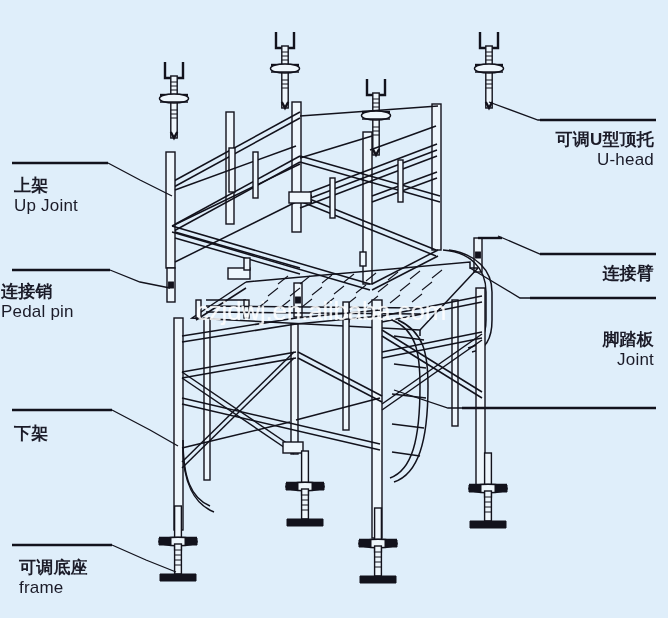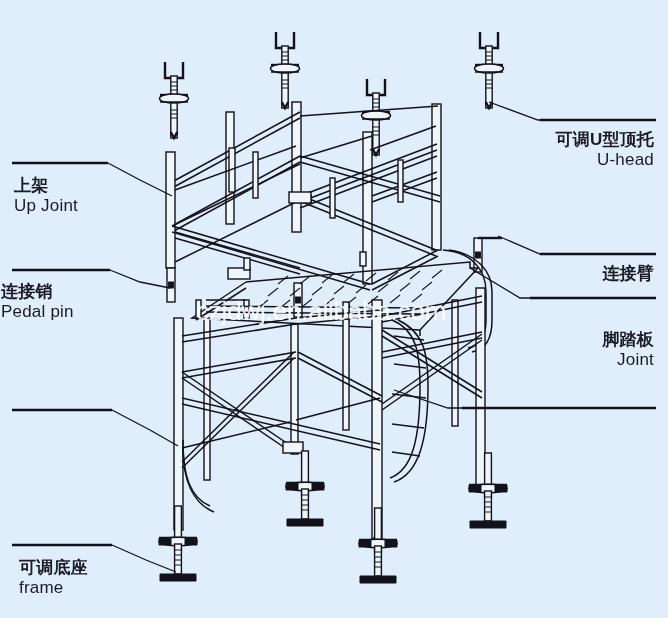--- a/index.html
+++ b/index.html
@@ -338,20 +338,21 @@
     <span class="cn">上架</span>
     <span class="en">Up Joint</span>
   </div>
 
   <div class="callout left-side" style="left:1px; top:282px;">
     <span class="cn">连接销</span>
     <span class="en">Pedal pin</span>
   </div>
 
   <div class="callout left-side" style="left:14px; top:424px;">
+    <span class="cn">下架</span>
   </div>
 
   <div class="callout left-side" style="left:19px; top:558px;">
     <span class="cn">可调底座</span>
     <span class="en">frame</span>
   </div>
 
   <div class="callout right-side" style="right:14px; top:130px;">
     <span class="cn">可调U型顶托</span>
     <span class="en">U-head</span>

